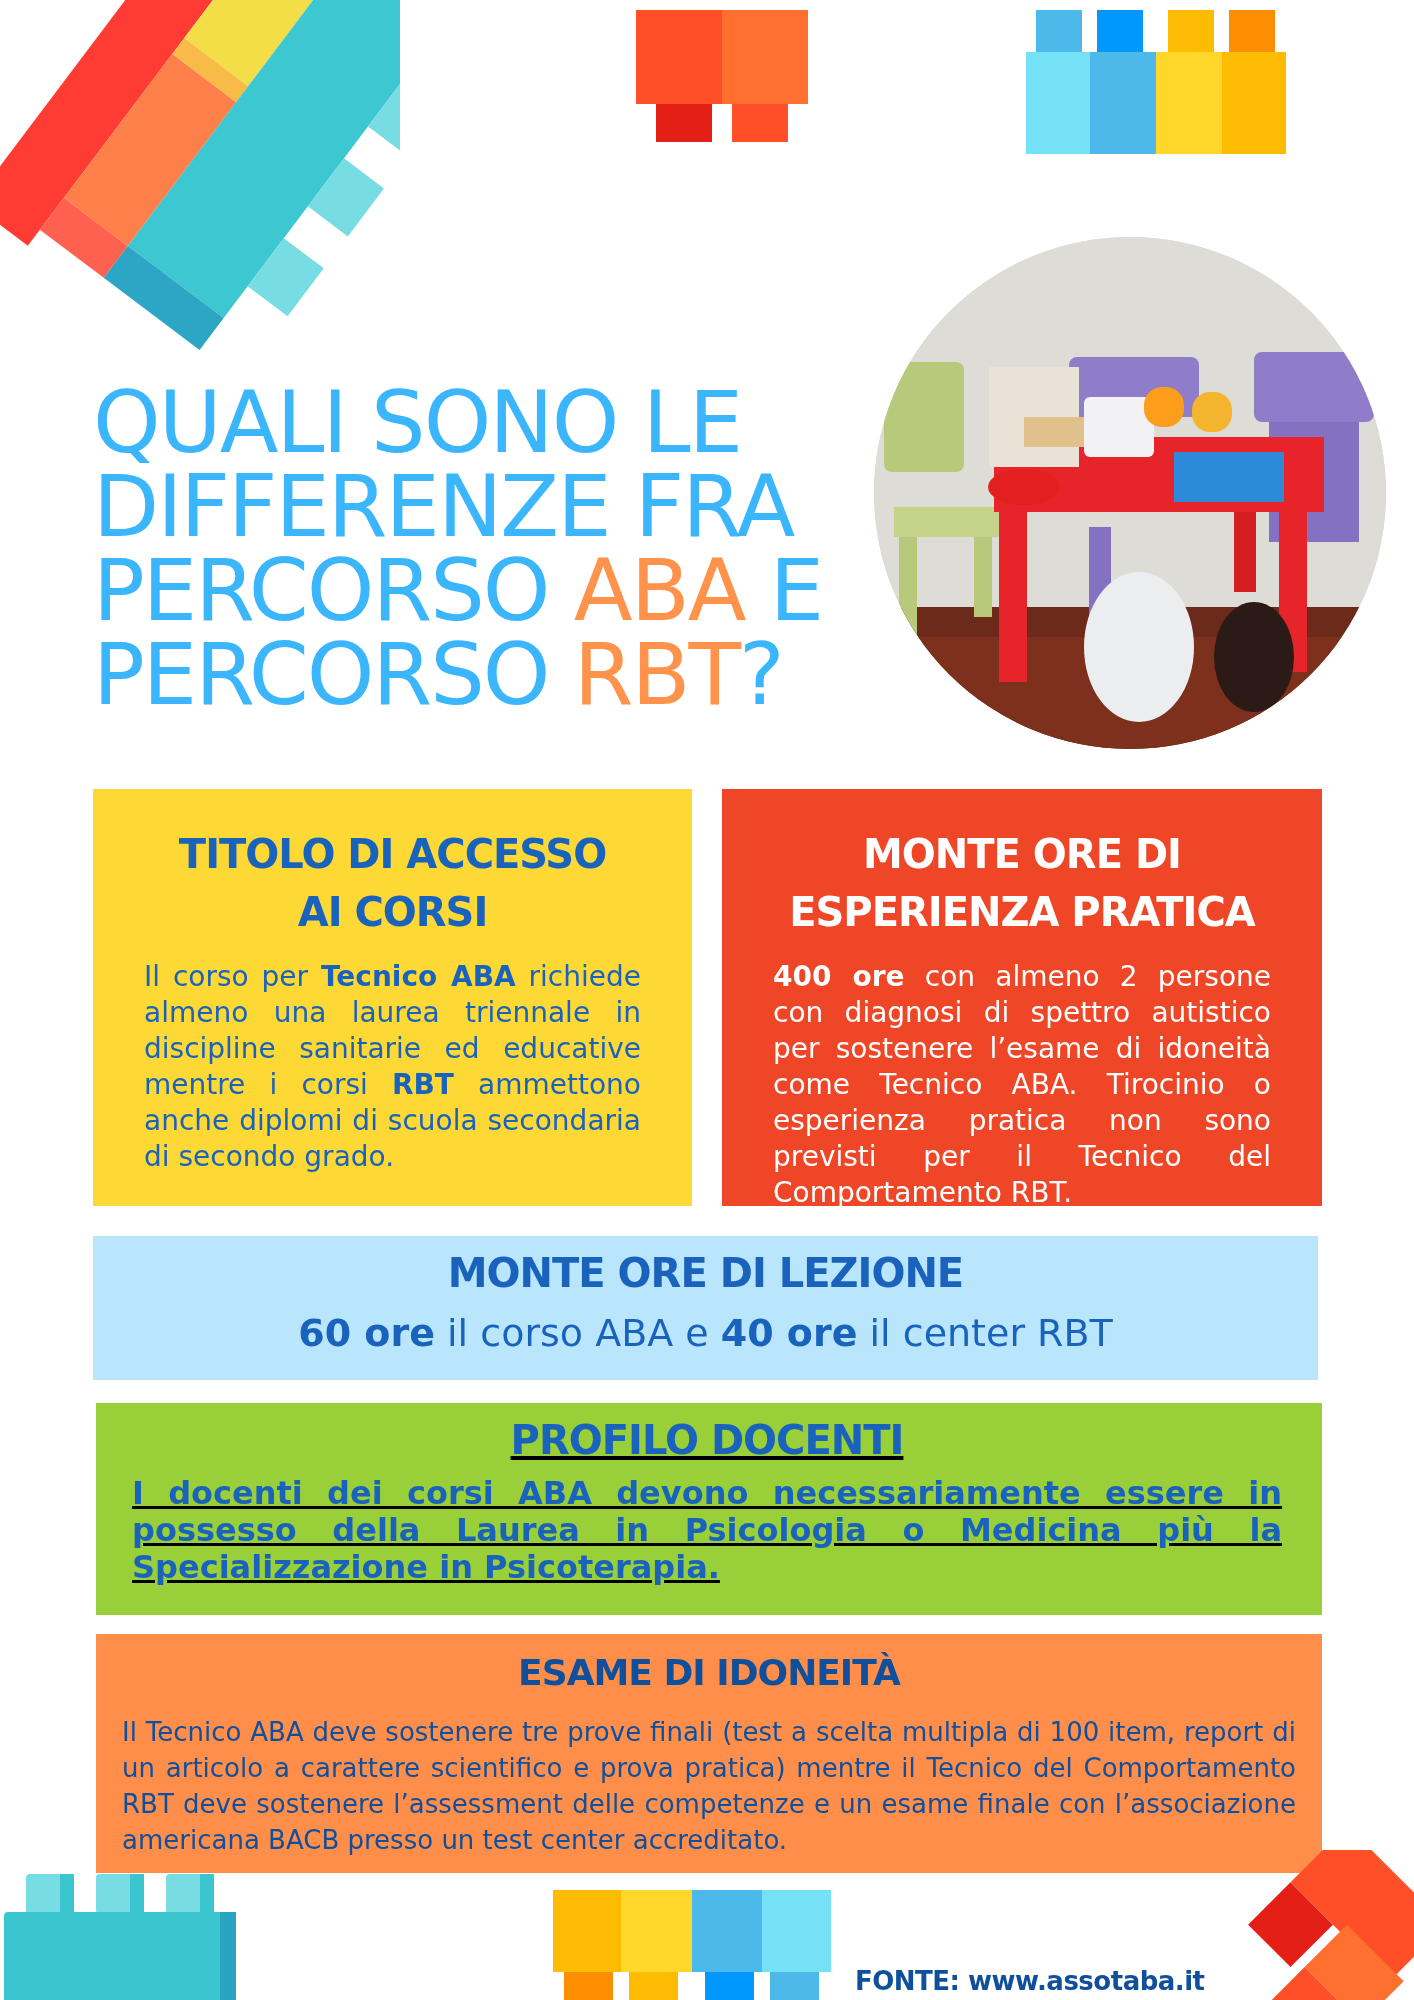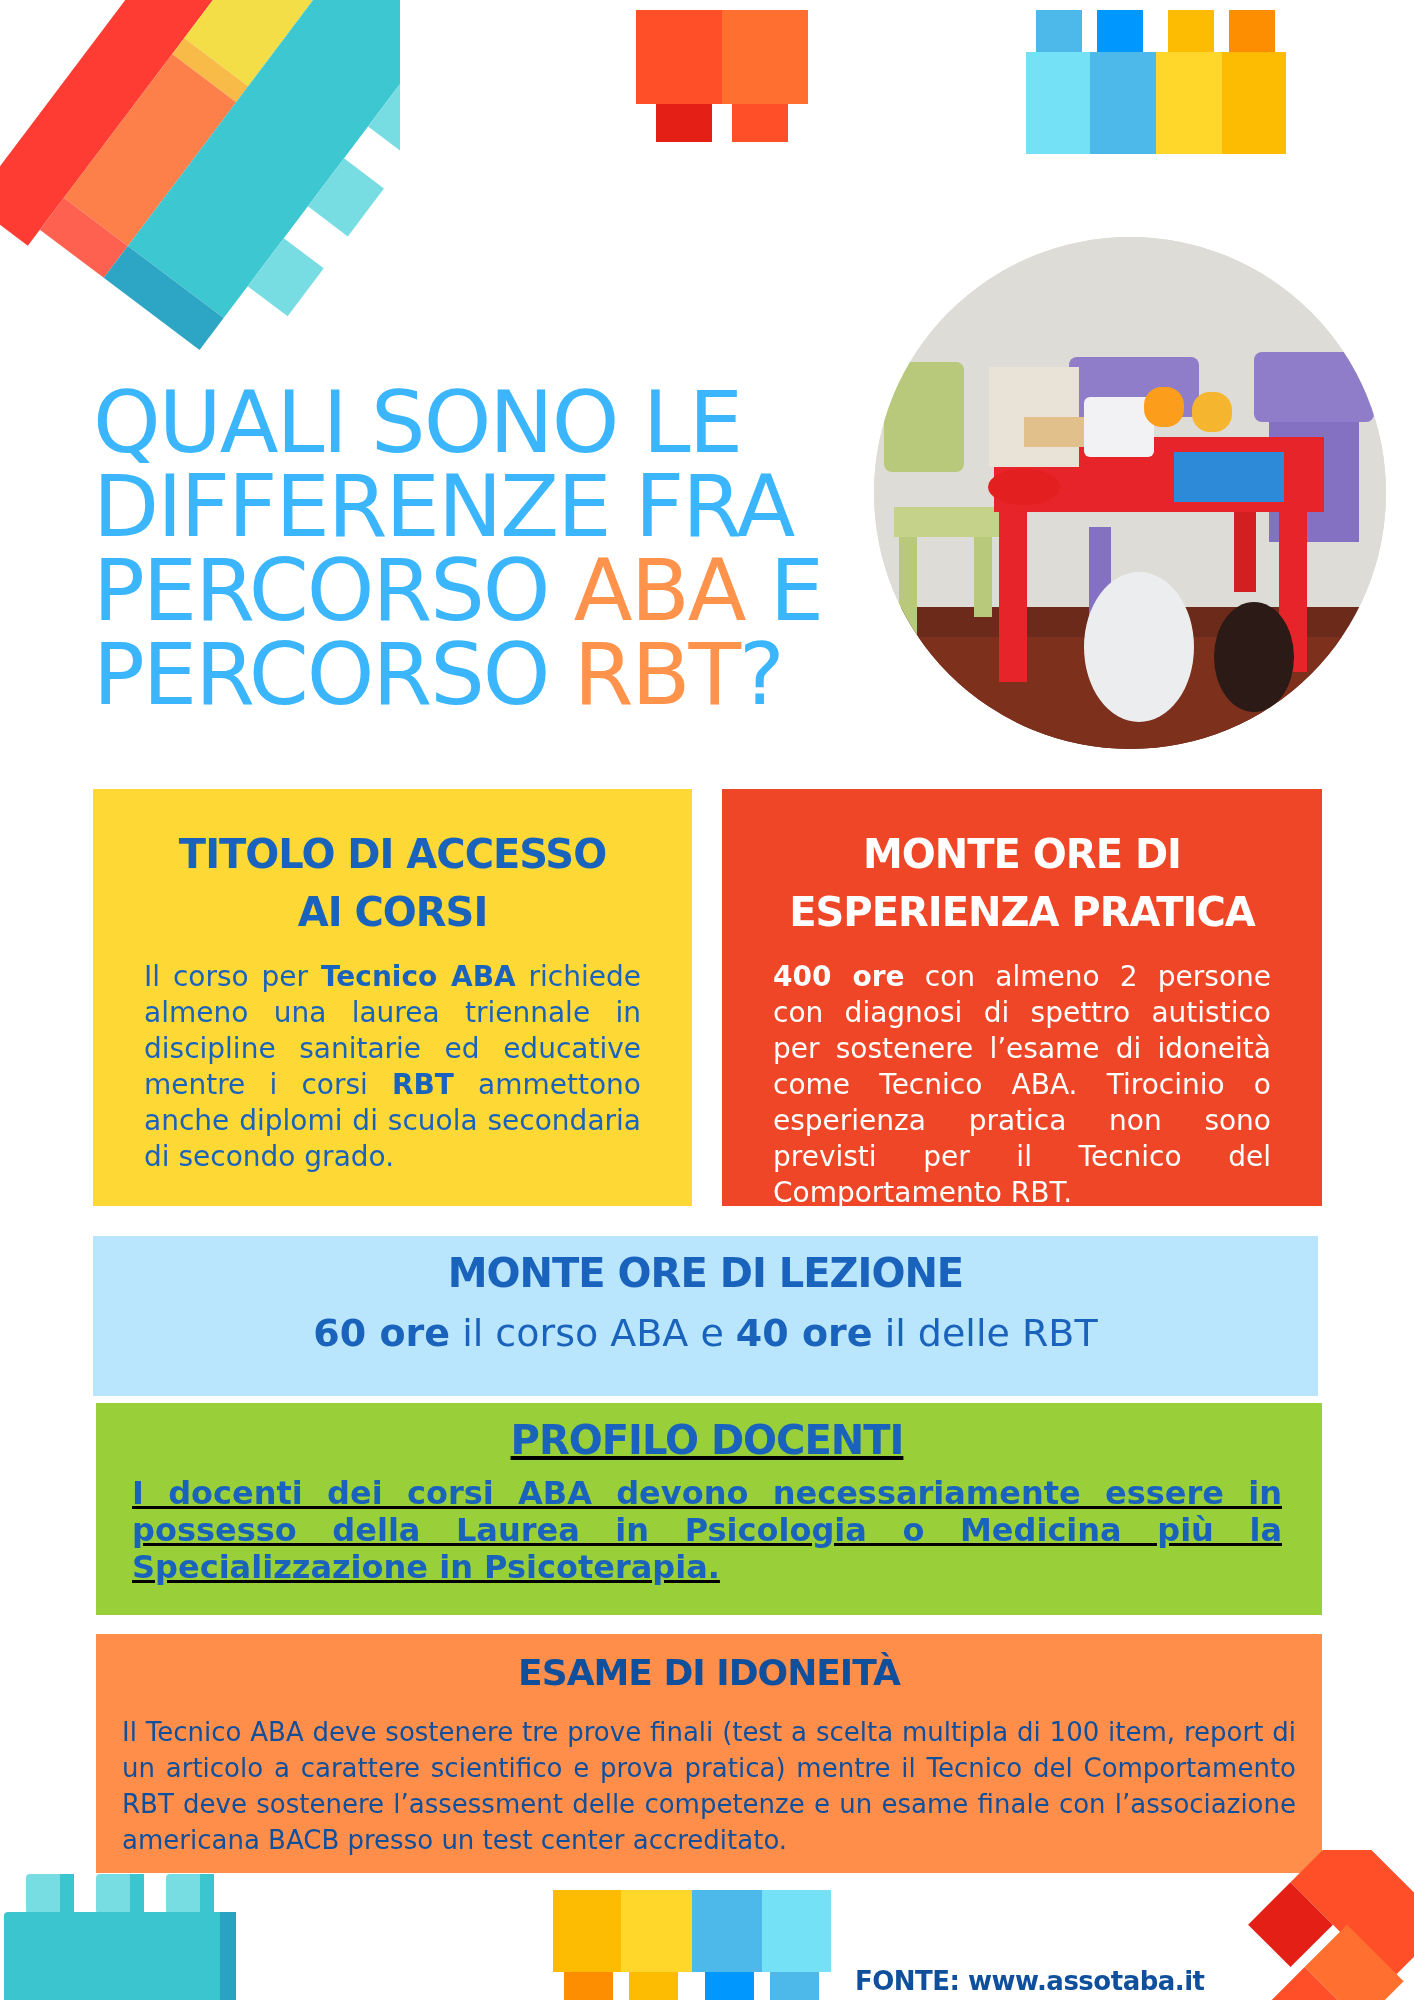--- a/index.html
+++ b/index.html
@@ -35,21 +35,21 @@
     margin:12px; text-align:justify; text-align-last:left;
     font-family:"DejaVu Sans", sans-serif;
   }
   .yellow { left:93px; top:789px; width:599px; height:417px; background:#fed834; padding:36px 36px 0 36px; }
   .yellow h2 { font-size:40px; line-height:58px; }
   .yellow p { color:#1a63bd; font-size:28px; line-height:36px; margin-top:18px; padding:0 3px; }
   .red { left:722px; top:789px; width:600px; height:417px; background:#ee4627; padding:36px 36px 0 36px; }
   .red h2 { color:#ffffff; font-size:40px; line-height:58px; }
   .red p { color:#ffffff; font-size:28px; line-height:36px; margin-top:18px; padding:0 3px; }
 
-  .lblue { left:93px; top:1236px; width:1225px; height:160px; background:#bae6fd; padding-top:8px; }
+  .lblue { left:93px; top:1236px; width:1225px; height:144px; background:#bae6fd; padding-top:8px; }
   .lblue h2 { font-size:40px; line-height:58px; }
   .lblue .sub { text-align:center; font-family:"DejaVu Sans", sans-serif; font-size:38px; color:#1a63bd; line-height:62px; }
 
   .green { left:96px; top:1403px; width:1226px; height:212px; background:#99cf39; padding:8px 28px 0 24px;text-decoration:underline; }
   .green h2 { font-size:40px; line-height:58px; }
   .green p { color:#1a63bd; font-size:32px; line-height:37px; margin-top:6px; font-weight:bold; }
 
   .orange { left:96px; top:1634px; width:1226px; height:239px; background:#ff8e4b; padding:8px 14px 0 14px; }
   .orange h2 { font-size:36px; line-height:62px; color:#0f4f9c; }
   .orange p { color:#0f4f9c; font-size:26px; line-height:36px; margin-top:10px; }
@@ -150,21 +150,21 @@
 <div class="box red">
   <h2>
     <div>MONTE ORE DI</div>
     <div>ESPERIENZA PRATICA</div>
   </h2>
   <p><b>400 ore</b><span> con almeno 2 persone con diagnosi di spettro autistico per sostenere l’esame di idoneità come Tecnico ABA. Tirocinio o esperienza pratica non sono previsti per il Tecnico del Comportamento RBT.</span></p>
 </div>
 
 <div class="box lblue">
   <h2>MONTE ORE DI LEZIONE</h2>
-  <div class="sub"><b>60 ore</b><span> il corso ABA e </span><b>40 ore</b><span> il delle RBT</span></div>
+  <div class="sub"><b>60 ore</b><span> il corso ABA e </span><b>40 ore</b><span> il center RBT</span></div>
 </div>
 
 <div class="box green">
   <h2>PROFILO DOCENTI</h2>
   <p>I docenti dei corsi ABA devono necessariamente essere in possesso della Laurea in Psicologia o Medicina più la Specializzazione in Psicoterapia.</p>
 </div>
 
 <div class="box orange">
   <h2>ESAME DI IDONEITÀ</h2>
   <p>Il Tecnico ABA deve sostenere tre prove finali (test a scelta multipla di 100 item, report di un articolo a carattere scientifico e prova pratica) mentre il Tecnico del Comportamento RBT deve sostenere l’assessment delle competenze e un esame finale con l’associazione americana BACB presso un test center accreditato.</p>

